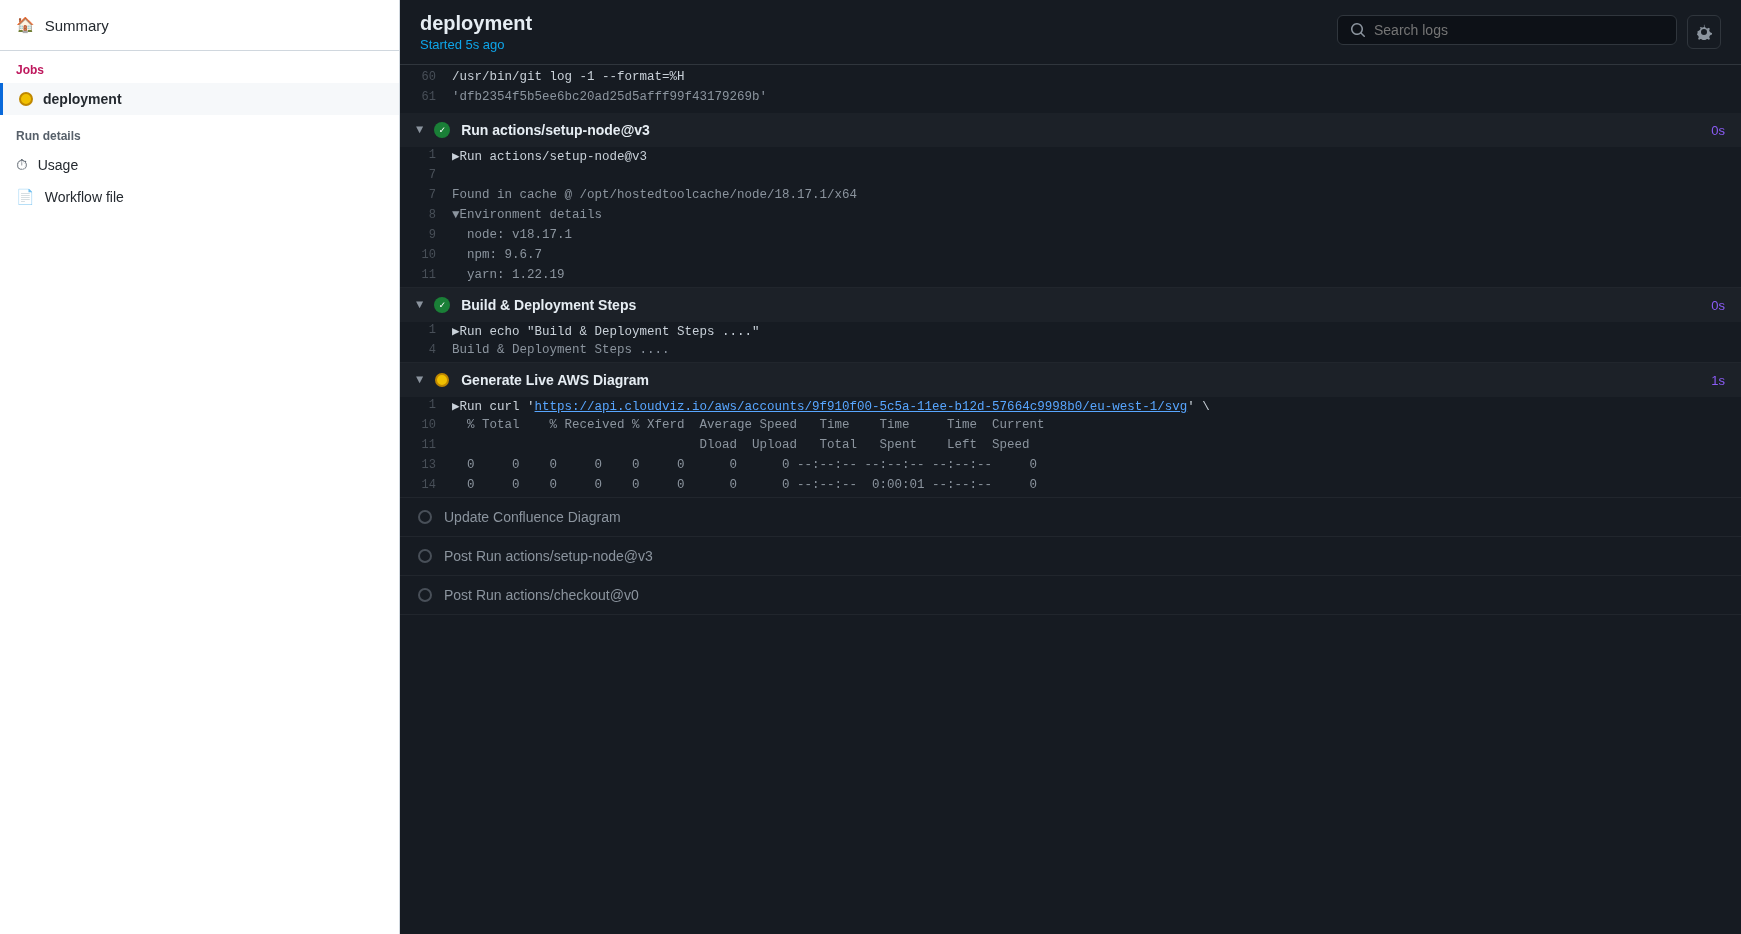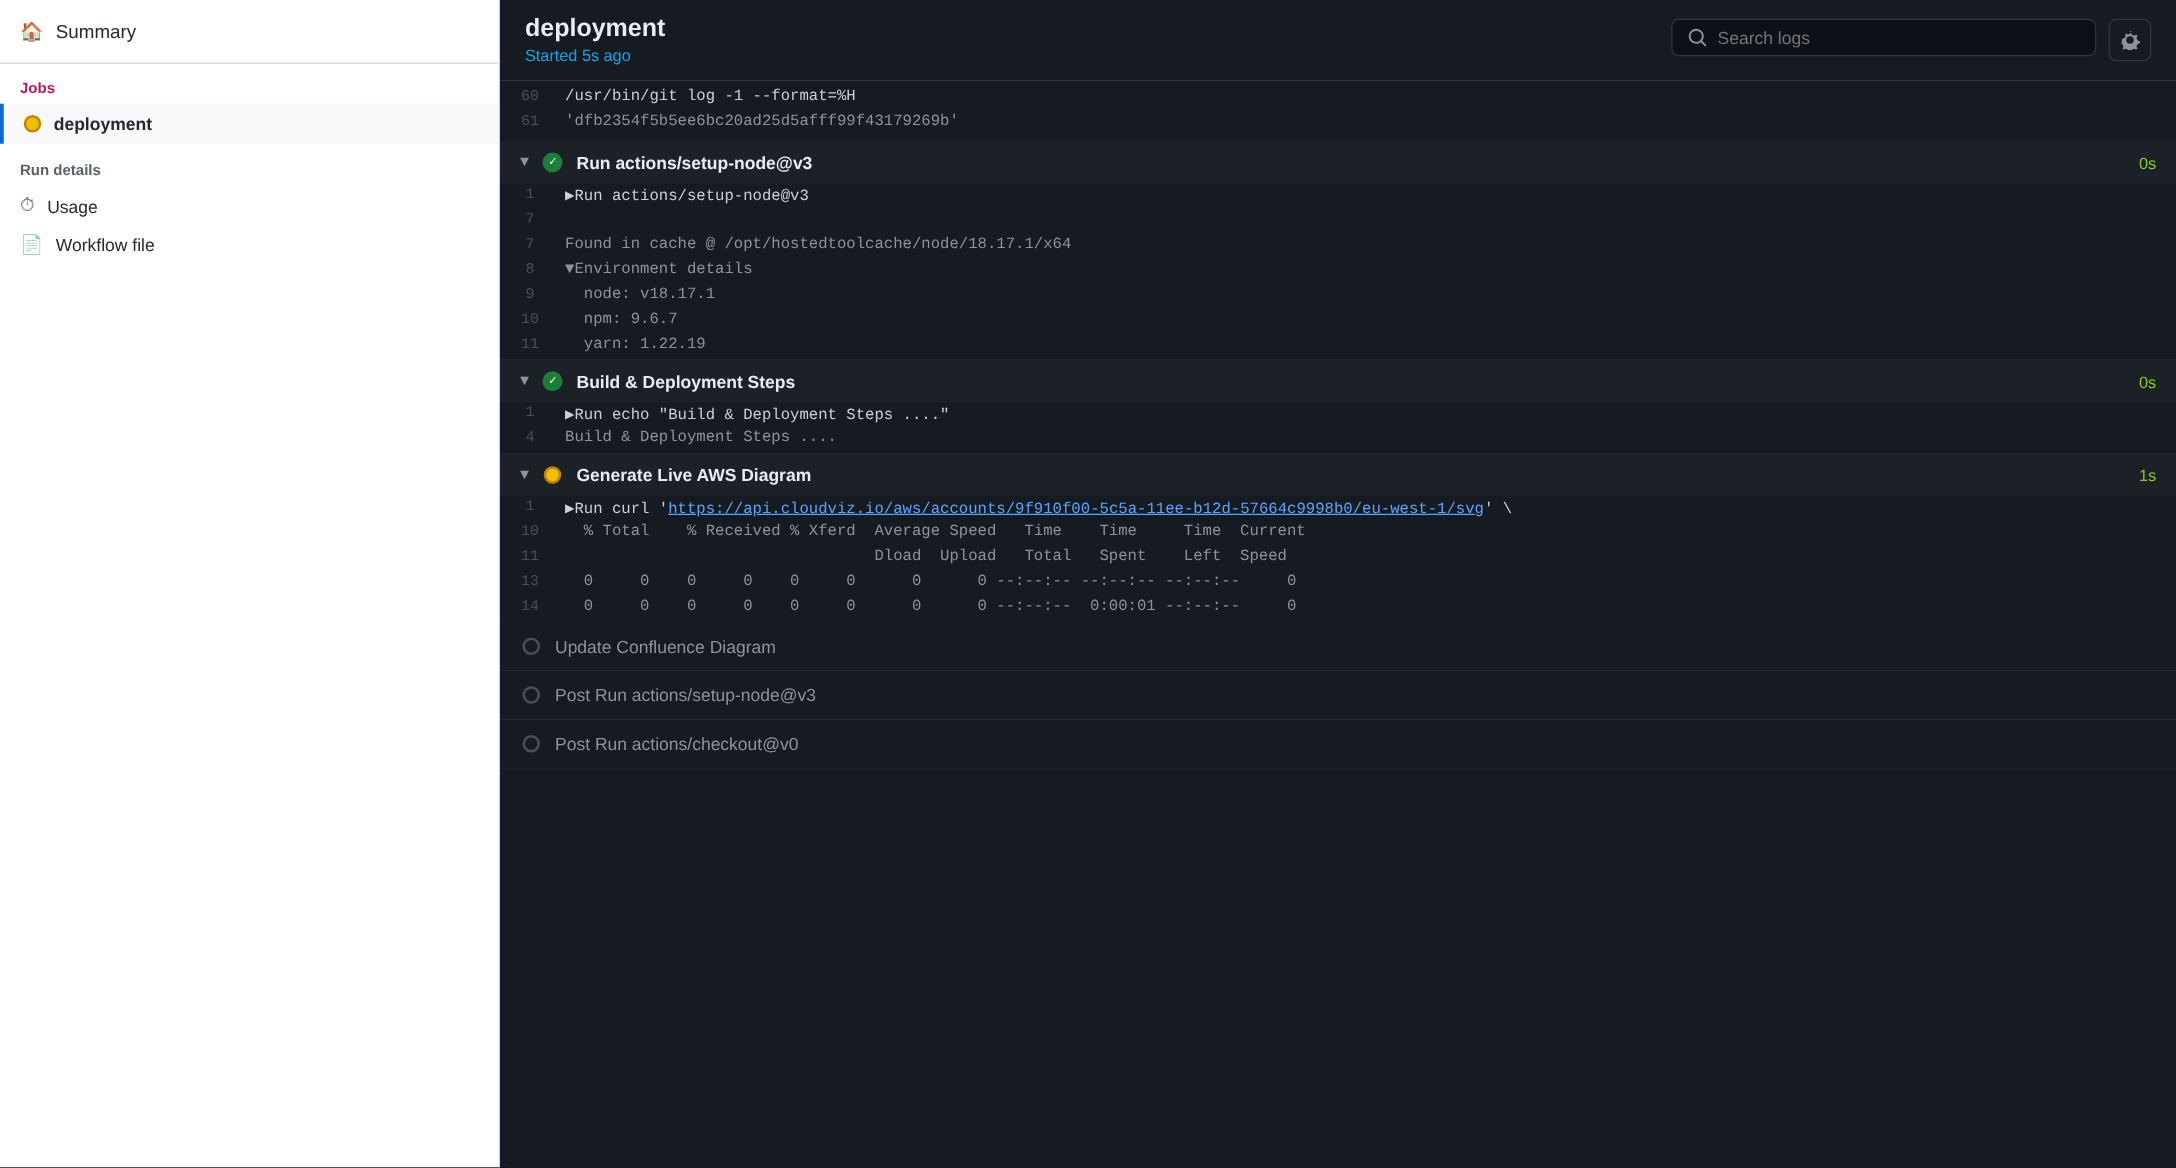--- a/index.html
+++ b/index.html
@@ -183,21 +183,21 @@
       display: flex;
       align-items: flex-start;
       padding: 1px 12px 1px 0;
       min-height: 20px;
     }
 
     .line-num {
       color: #484f58;
       min-width: 52px;
       padding: 0 16px 0 12px;
-      text-align: center;
+      text-align: right;
       user-select: none;
       font-size: 12px;
       flex-shrink: 0;
     }
 
     .line-content {
       color: #8b949e;
       white-space: pre;
       font-size: 12.5px;
     }
@@ -269,21 +269,21 @@
       flex: 1;
       font-family: -apple-system, BlinkMacSystemFont, 'Segoe UI', sans-serif;
       font-size: 14px;
       color: #e6edf3;
       font-weight: 700;
     }
 
     .step-duration {
       font-family: -apple-system, BlinkMacSystemFont, 'Segoe UI', sans-serif;
       font-size: 13px;
-      color: #84cc16;
+      color: #8b5cf6;
     }
 
     .step-logs {
       background: #161b22;
     }
 
     .pending-step {
       display: flex;
       align-items: center;
       gap: 10px;

